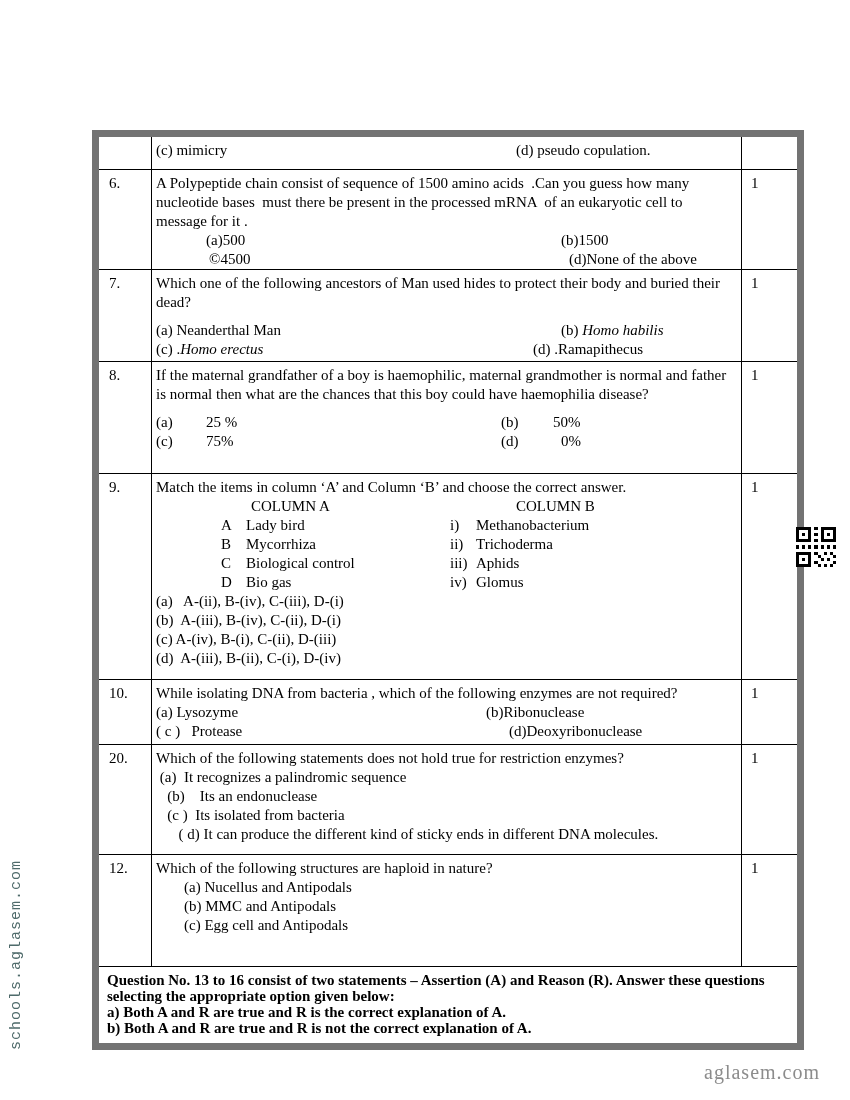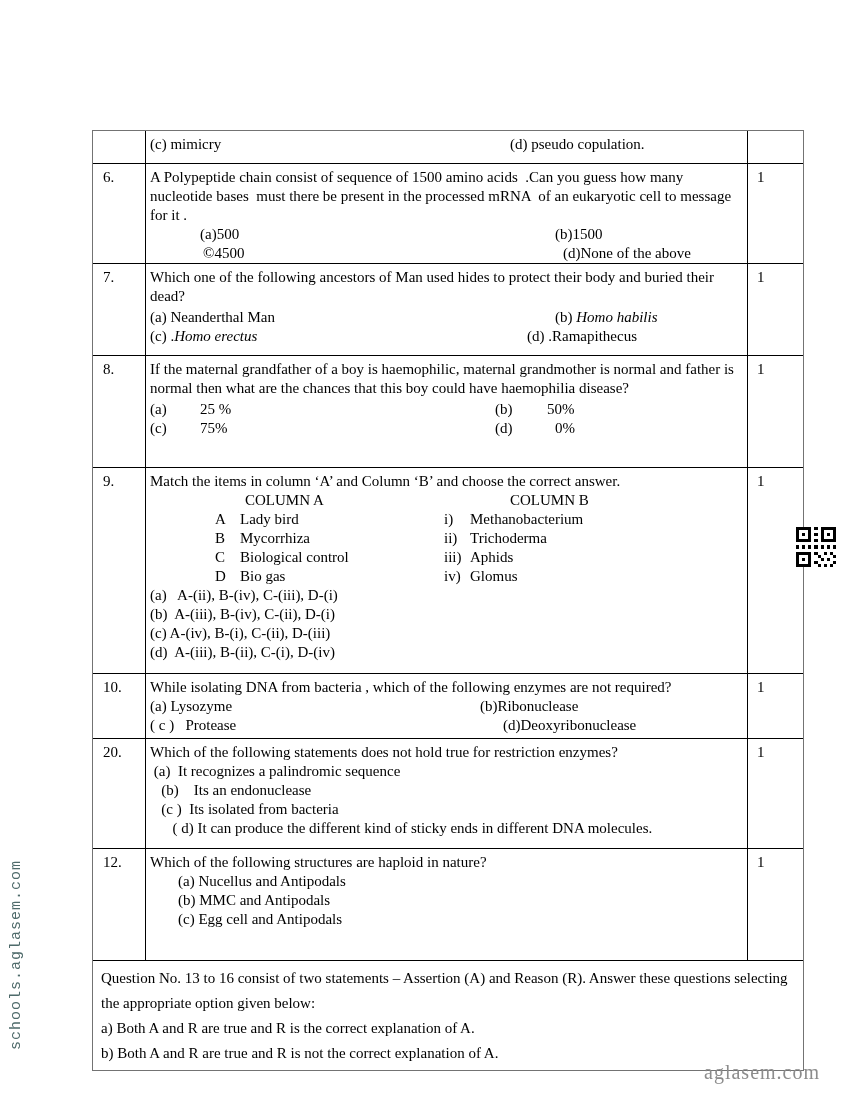--- a/index.html
+++ b/index.html
@@ -11,40 +11,40 @@
     color:#000;
     position:relative;
     overflow:hidden;
   }
   .page { position:absolute; inset:0; }
 
   .exam-table {
     position:absolute;
     left:92px; top:130px;
     width:712px;
-    border:1px solid #737373;
+    border:7px solid #737373;
     background:#fff;
   }
   .row {
     display:grid;
     grid-template-columns:53px 1fr 56px;
     border-bottom:1px solid #000;
   }
   .cell { line-height:19px; }
   .cell.num  { border-right:1px solid #000; padding:4px 0 0 10px; }
   .cell.body { padding:4px 6px 0 4px; position:relative; }
   .cell.marks{ border-left:1px solid #000; padding:4px 0 0 9px; }
   .q-text { white-space:pre-wrap;font-family:Liberation Serif, serif; }
   .optline { position:relative; height:19px; }
-  .optline.tall { margin-top:2px; }
+  .optline.tall { margin-top:9px; }
   .abs { position:absolute; top:0; white-space:pre; }
   .footer-row {
     padding:5px 8px 4px 8px;
-    font-weight:normal;
-    line-height:25px;
+    font-weight:bold;
+    line-height:16px;
   }
   .footer-row div { white-space:pre-wrap; }
 
   .wm-left {
     position:absolute;
     left:8px; top:872px;
     height:178px;
     writing-mode:vertical-rl;
     transform:rotate(180deg);
     font-family:"Liberation Mono", monospace;

